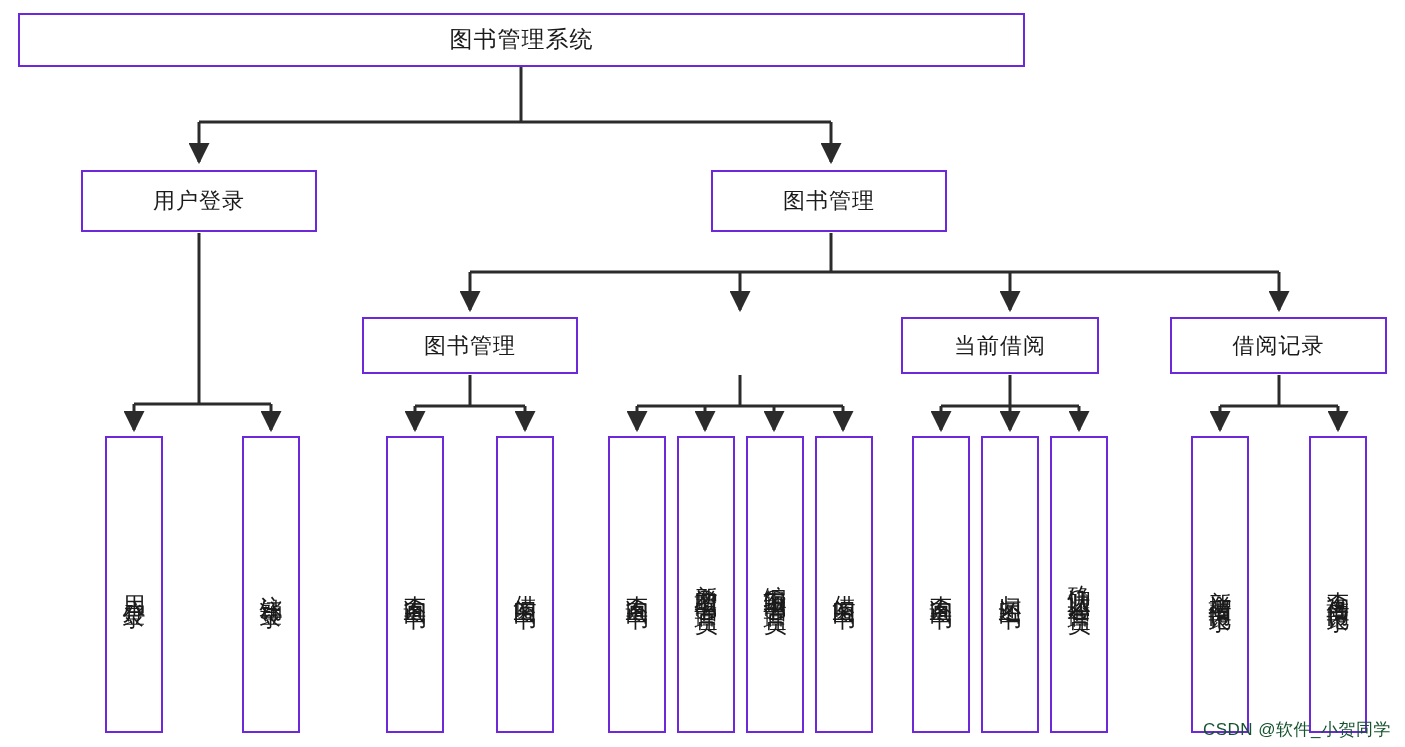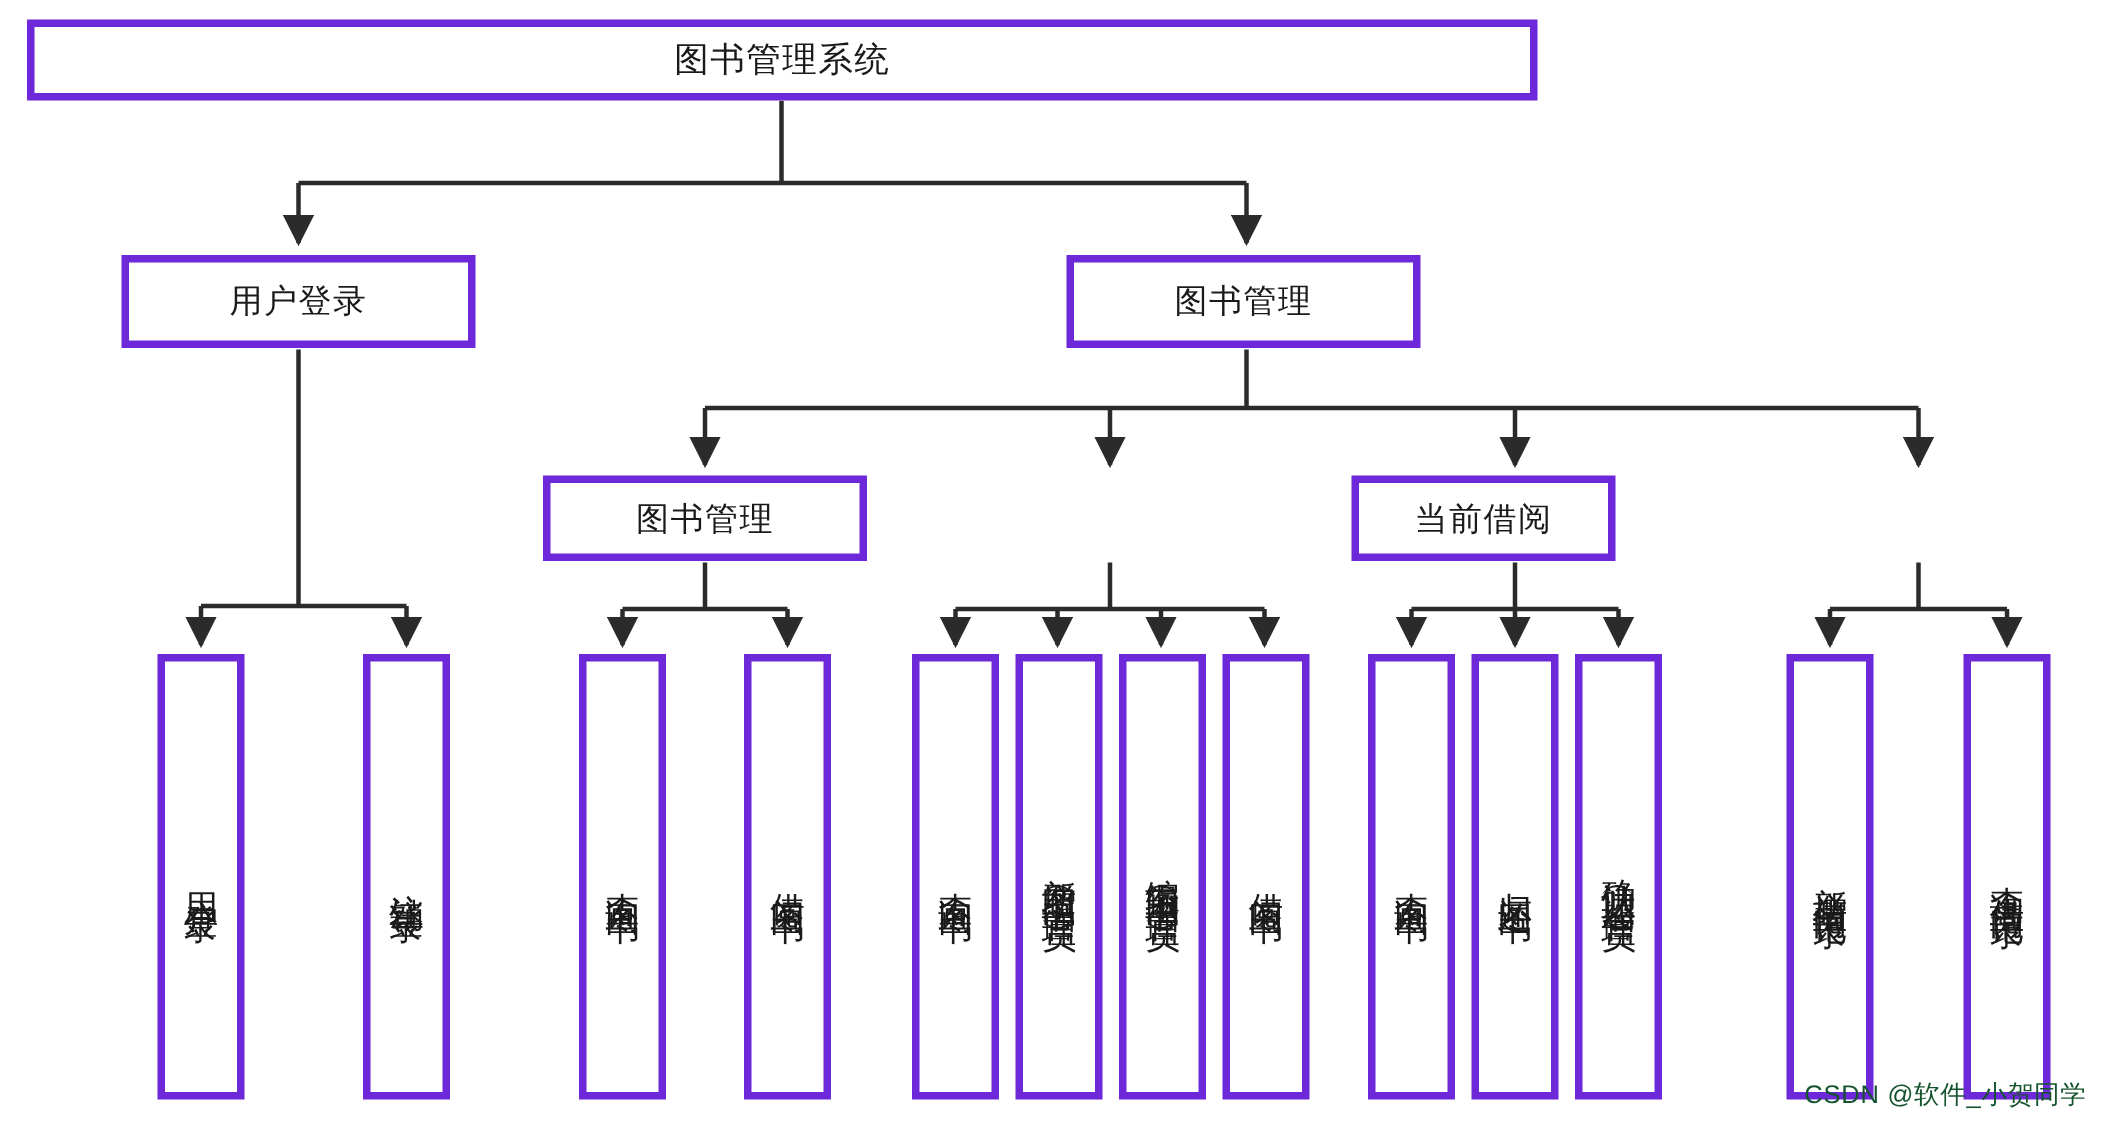--- a/index.html
+++ b/index.html
@@ -22,21 +22,21 @@
     left: 0;
     top: 0;
     width: 1405px;
     height: 747px;
     pointer-events: none;
   }
   .node {
     position: absolute;
     box-sizing: border-box;
     background: #ffffff;
-    border: 5px solid #6d28d9;
+    border: 2px solid #6d28d9;
     display: flex;
     align-items: center;
     justify-content: center;
     color: #1a1a1a;
   }
   .node .label {
     display: block;
     text-align: center;
     line-height: 1.18;
   }
@@ -133,22 +133,25 @@
   <div class="node horiz" style="left:81px; top:170px; width:236px; height:62px;">
     <span class="label">用户登录</span>
   </div>
   <div class="node horiz" style="left:711px; top:170px; width:236px; height:62px;">
     <span class="label">图书管理</span>
   </div>
 
   <div class="node horiz" style="left:362px; top:317px; width:216px; height:57px;">
     <span class="label">图书管理</span>
   </div>
-  <div class="node horiz" style="left:901px; top:317px; width:176px; height:57px;">
+  <div class="node horiz" style="left:901px; top:317px; width:198px; height:57px;">
     <span class="label">当前借阅</span>
+  </div>
+  <div class="node horiz" style="left:1170px; top:317px; width:217px; height:57px;">
+    <span class="label">借阅记录</span>
   </div>
 
   <div class="node vert" style="left:105px; top:436px; width:58px; height:297px;">
     <span class="label">用户登录</span>
   </div>
   <div class="node vert" style="left:242px; top:436px; width:58px; height:297px;">
     <span class="label">注销登录</span>
   </div>
 
   <div class="node vert" style="left:386px; top:436px; width:58px; height:297px;">

